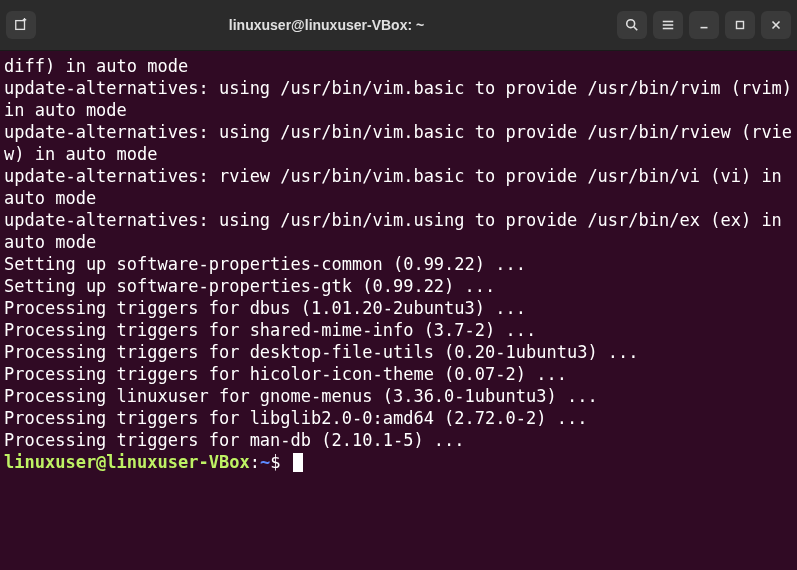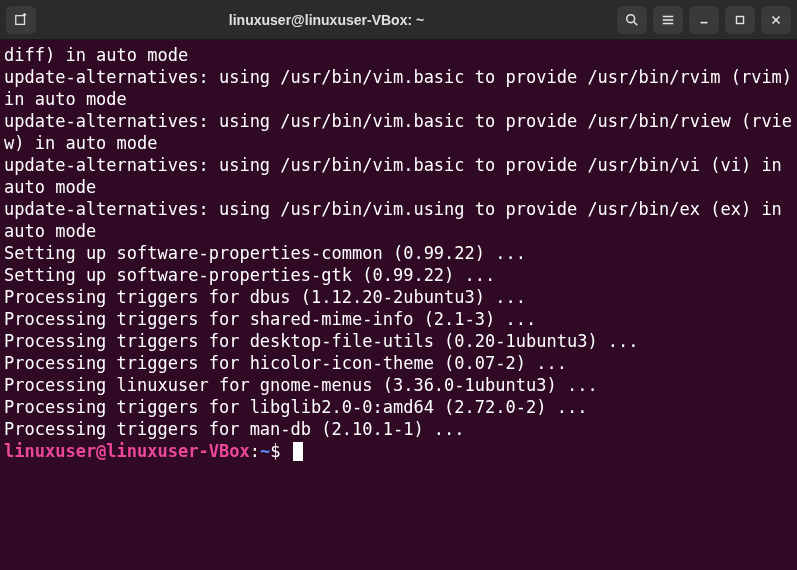--- a/index.html
+++ b/index.html
@@ -8,21 +8,21 @@
       box-sizing: border-box;
     }
     body {
       width: 797px;
       height: 570px;
       background: #1a1a1a;
       font-family: monospace;
       overflow: hidden;
     }
     .titlebar {
-      height: 40px;
+      height: 51px;
       background: #2b2b2b;
       display: flex;
       align-items: center;
       justify-content: space-between;
       padding: 0 6px;
       border-bottom: 1px solid #1a1a1a;
     }
     .titlebar-left {
       display: flex;
       align-items: center;
@@ -72,21 +72,21 @@
     .terminal-line {
       white-space: pre-wrap;
       word-break: break-all;
     }
     .prompt-line {
       display: flex;
       align-items: center;
       white-space: pre;
     }
     .prompt-user {
-      color: #ec4899;
+      color: #bef264;
       font-weight: bold;
     }
     .prompt-colon {
       color: #ffffff;
     }
     .prompt-path {
       color: #5c8bff;
       font-weight: bold;
     }
     .prompt-dollar {
@@ -146,28 +146,28 @@
       </svg>
     </div>
   </div>
 </div>
 
 <div class="terminal">
   <div id="terminal-output">
       <div class="terminal-line">diff) in auto mode</div>
       <div class="terminal-line">update-alternatives: using /usr/bin/vim.basic to provide /usr/bin/rvim (rvim) in auto mode</div>
       <div class="terminal-line">update-alternatives: using /usr/bin/vim.basic to provide /usr/bin/rview (rview) in auto mode</div>
-      <div class="terminal-line">update-alternatives: using /usr/bin/vim.basic to provide /usr/bin/vi (vi) in auto mode</div>
+      <div class="terminal-line">update-alternatives: rview /usr/bin/vim.basic to provide /usr/bin/vi (vi) in auto mode</div>
       <div class="terminal-line">update-alternatives: using /usr/bin/vim.using to provide /usr/bin/ex (ex) in auto mode</div>
       <div class="terminal-line">Setting up software-properties-common (0.99.22) ...</div>
       <div class="terminal-line">Setting up software-properties-gtk (0.99.22) ...</div>
-      <div class="terminal-line">Processing triggers for dbus (1.12.20-2ubuntu3) ...</div>
-      <div class="terminal-line">Processing triggers for shared-mime-info (2.1-3) ...</div>
+      <div class="terminal-line">Processing triggers for dbus (1.01.20-2ubuntu3) ...</div>
+      <div class="terminal-line">Processing triggers for shared-mime-info (3.7-2) ...</div>
       <div class="terminal-line">Processing triggers for desktop-file-utils (0.20-1ubuntu3) ...</div>
       <div class="terminal-line">Processing triggers for hicolor-icon-theme (0.07-2) ...</div>
       <div class="terminal-line">Processing linuxuser for gnome-menus (3.36.0-1ubuntu3) ...</div>
       <div class="terminal-line">Processing triggers for libglib2.0-0:amd64 (2.72.0-2) ...</div>
-      <div class="terminal-line">Processing triggers for man-db (2.10.1-1) ...</div>
+      <div class="terminal-line">Processing triggers for man-db (2.10.1-5) ...</div>
     </div>
   <div class="prompt-line">
     <span class="prompt-user">linuxuser@linuxuser-VBox</span><span class="prompt-colon">:</span><span class="prompt-path">~</span><span class="prompt-dollar"><span>$</span> </span><span class="cursor"></span>
   </div>
 </div>
 
 </body></html>

